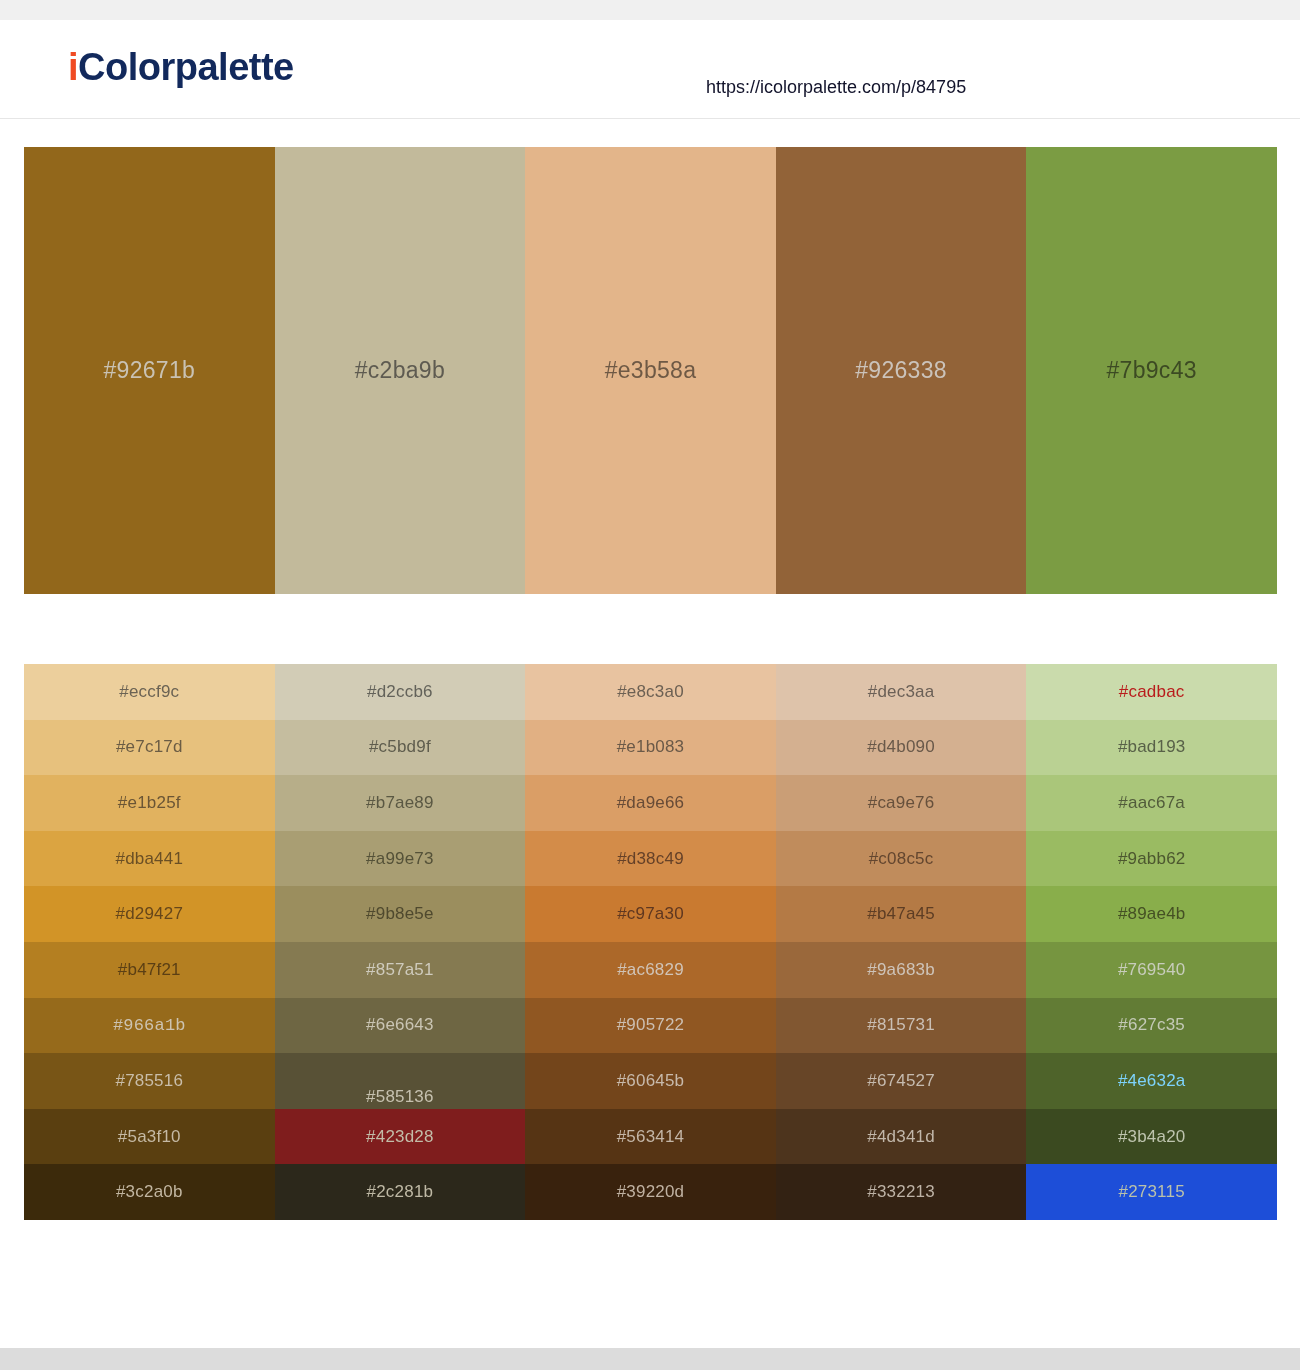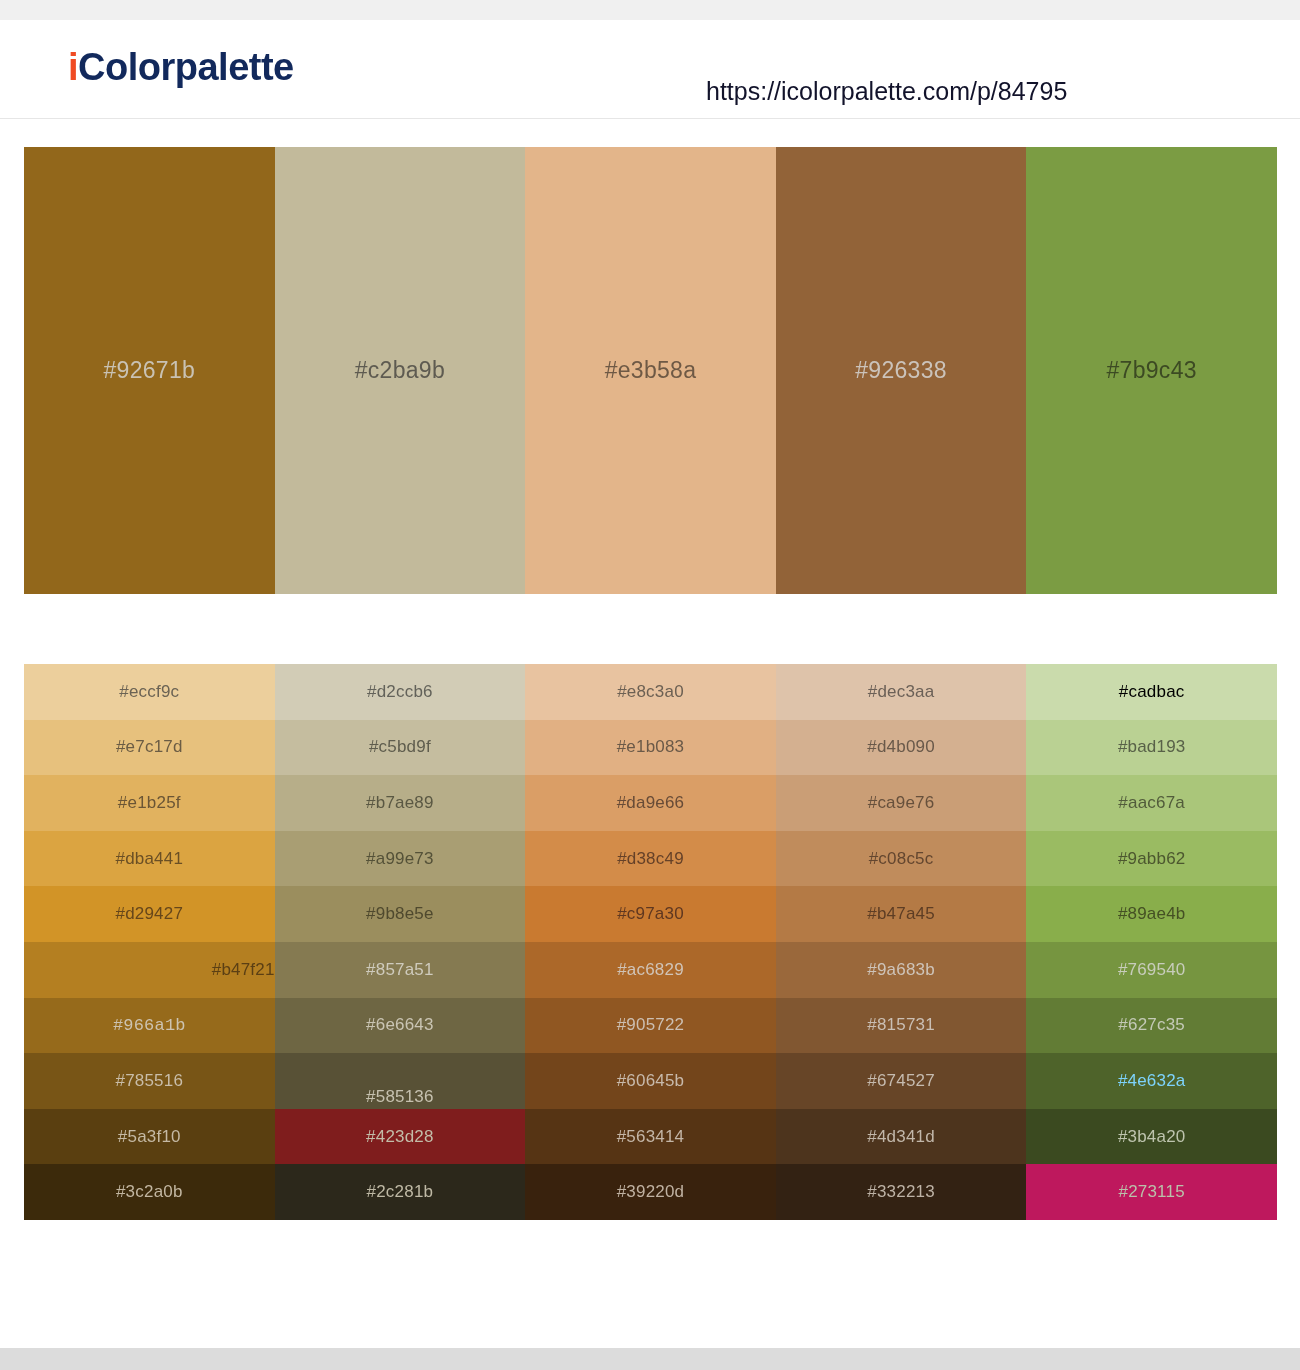--- a/index.html
+++ b/index.html
@@ -50,21 +50,21 @@
     line-height: 1;
     white-space: nowrap;
   }
   .logo-i   { color: #f04b23; }
   .logo-rest{ color: #12295c; }
 
   .header-url {
     position: absolute;
     left: 706px;
     top: 57px;
-    font-size: 25px;
+    font-size: 18px;
     color: #12132b;
     letter-spacing: 0px;
     white-space: nowrap;
   }
 
   
   .palette-strip {
     position: absolute;
     left: 24px;
     top: 147px;
@@ -166,21 +166,21 @@
         </div>
         <div class="shade-cell" style="background: rgb(225, 178, 95);">
           <span class="hexlabel" style="color: rgb(106, 85, 53);">#e1b25f</span>
         </div>
         <div class="shade-cell" style="background: rgb(219, 164, 65);">
           <span class="hexlabel" style="color: rgb(106, 79, 37);">#dba441</span>
         </div>
         <div class="shade-cell" style="background: rgb(210, 148, 39);">
           <span class="hexlabel" style="color: rgb(102, 70, 26);">#d29427</span>
         </div>
-        <div class="shade-cell" style="background: rgb(180, 127, 33); justify-content: flex-end;">
+        <div class="shade-cell" style="background: rgb(180, 127, 33);">
           <span class="hexlabel" style="color: rgb(91, 63, 20);">#b47f21</span>
         </div>
         <div class="shade-cell" style="background: rgb(150, 106, 27); font-family: Liberation Mono, monospace;">
           <span class="hexlabel" style="color: rgb(205, 195, 177);">#966a1b</span>
         </div>
         <div class="shade-cell" style="background: rgb(120, 85, 22);">
           <span class="hexlabel" style="color: rgb(201, 189, 169);">#785516</span>
         </div>
         <div class="shade-cell" style="background: rgb(90, 63, 16);">
           <span class="hexlabel" style="color: rgb(197, 185, 164);">#5a3f10</span>
@@ -280,21 +280,21 @@
         </div>
         <div class="shade-cell" style="background: rgb(77, 52, 29);">
           <span class="hexlabel" style="color: rgb(194, 183, 170);">#4d341d</span>
         </div>
         <div class="shade-cell" style="background: rgb(51, 34, 19);">
           <span class="hexlabel" style="color: rgb(190, 179, 166);">#332213</span>
         </div>
       </div>
       <div class="shade-col">
         <div class="shade-cell" style="background: rgb(202, 219, 172);">
-          <span class="hexlabel" style="color: #000000;">#cadbac</span>
+          <span class="hexlabel" style="color: #b91c1c;">#cadbac</span>
         </div>
         <div class="shade-cell" style="background: rgb(186, 209, 147);">
           <span class="hexlabel" style="color: rgb(88, 97, 72);">#bad193</span>
         </div>
         <div class="shade-cell" style="background: rgb(170, 198, 122);">
           <span class="hexlabel" style="color: rgb(82, 92, 59);">#aac67a</span>
         </div>
         <div class="shade-cell" style="background: rgb(154, 187, 98);">
           <span class="hexlabel" style="color: rgb(76, 87, 47);">#9abb62</span>
         </div>
@@ -306,21 +306,21 @@
         </div>
         <div class="shade-cell" style="background: rgb(98, 124, 53);">
           <span class="hexlabel" style="color: rgb(196, 202, 183);">#627c35</span>
         </div>
         <div class="shade-cell" style="background: rgb(78, 99, 42);">
           <span class="hexlabel" style="color: #7dd3fc;">#4e632a</span>
         </div>
         <div class="shade-cell" style="background: rgb(59, 74, 32);">
           <span class="hexlabel" style="color: rgb(190, 196, 174);">#3b4a20</span>
         </div>
-        <div class="shade-cell" style="background: #be185d;">
+        <div class="shade-cell" style="background: #1d4ed8;">
           <span class="hexlabel" style="color: rgb(186, 193, 170);">#273115</span>
         </div>
       </div>
     </section>
 
   <div class="footer-band"></div>
 
 </div>
 
 </body></html>

